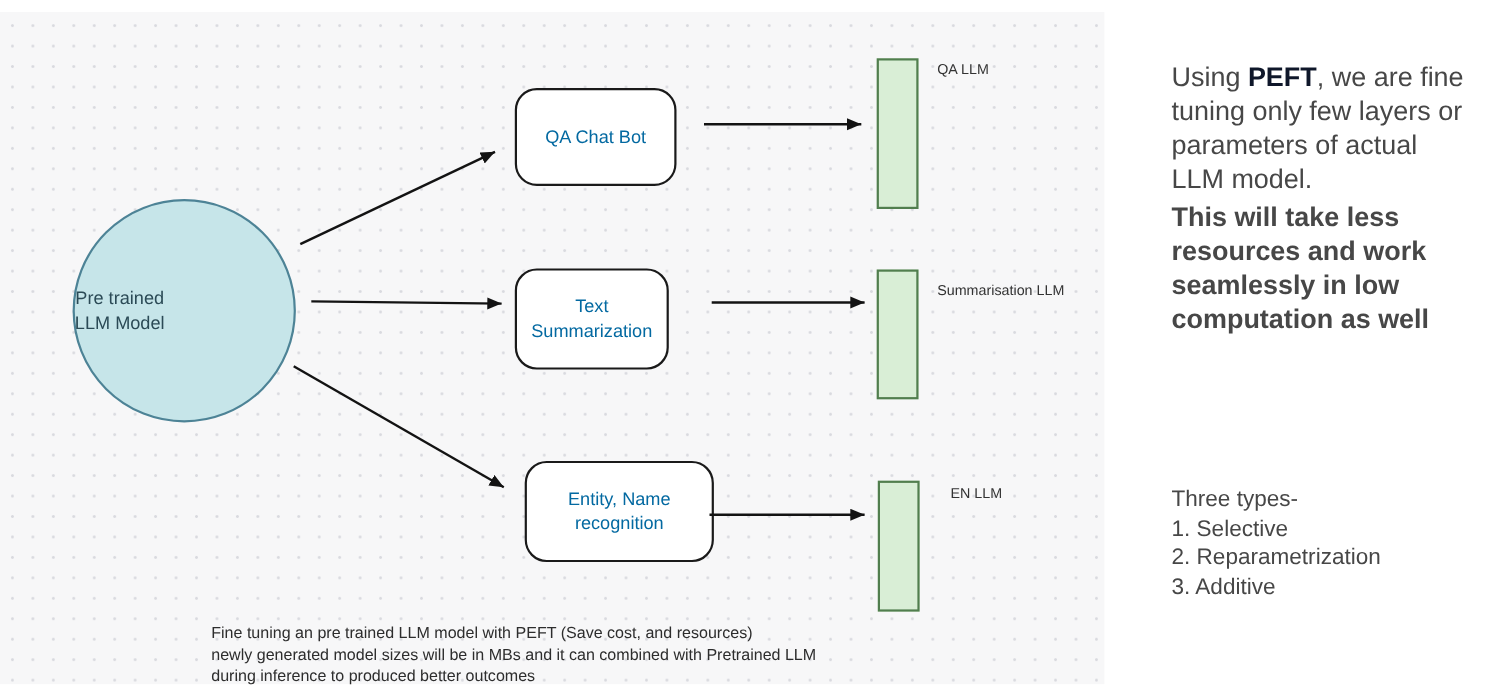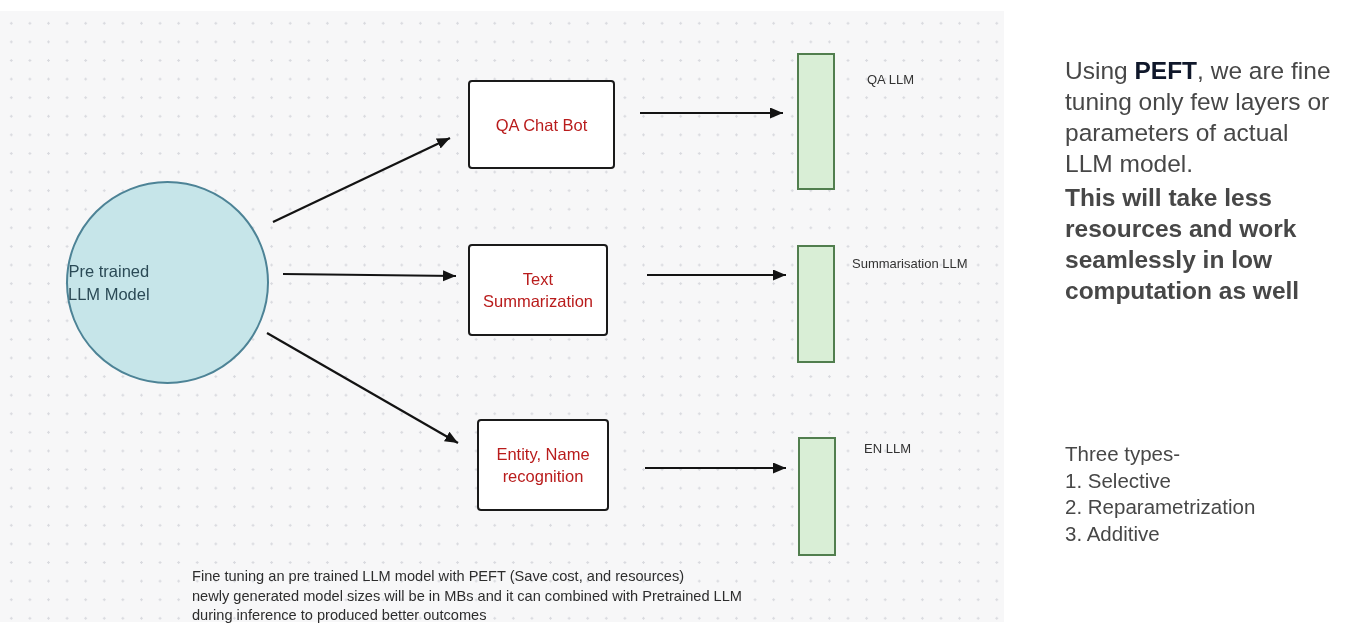--- a/index.html
+++ b/index.html
@@ -33,45 +33,45 @@
     border: 2px solid #4d8396;
     display: flex; align-items: center; justify-content: flex-start;
     text-align: center;
     color: #2b4a56;
     font-size: 16.5px;
     line-height: 23px;
   }
   .task-box {
     background: #ffffff;
     border: 2px solid #1a1a1a;
-    border-radius: 4px;
+    border-radius: 20px;
     display: flex; align-items: center; justify-content: center;
     text-align: center;
-    color: #b91c1c;
+    color: #0369a1;
     font-size: 16.5px;
     line-height: 22px;
   }
   .task-qa { left: 468px; top: 69px;  width: 147px; height: 89px; }
   .task-ts { left: 468px; top: 233px; width: 140px; height: 92px; }
-  .task-en { left: 477px; top: 408px; width: 132px; height: 92px; }
+  .task-en { left: 477px; top: 408px; width: 172px; height: 92px; }
 
   .out-rect {
     background: #d9eed6;
     border: 2px solid #517e4e;
   }
   .out-qa { left: 797px; top: 42px;  width: 38px; height: 137px; }
   .out-ts { left: 797px; top: 234px; width: 38px; height: 118px; }
   .out-en { left: 798px; top: 426px; width: 38px; height: 119px; }
 
   .out-label {
     color: #333333;
     font-size: 13px;
     line-height: 16px;
   }
-  .lbl-qa { left: 852px; top: 61px; margin-left: 15px; }
+  .lbl-qa { left: 852px; top: 44px; }
   .lbl-ts { left: 852px; top: 245px; }
   .lbl-en { left: 864px; top: 430px; }
 
   .caption {
     left: 192px; top: 556px;
     width: 600px;
     color: #2d2d2d;
     font-size: 14.6px;
     line-height: 19.5px;
   }

